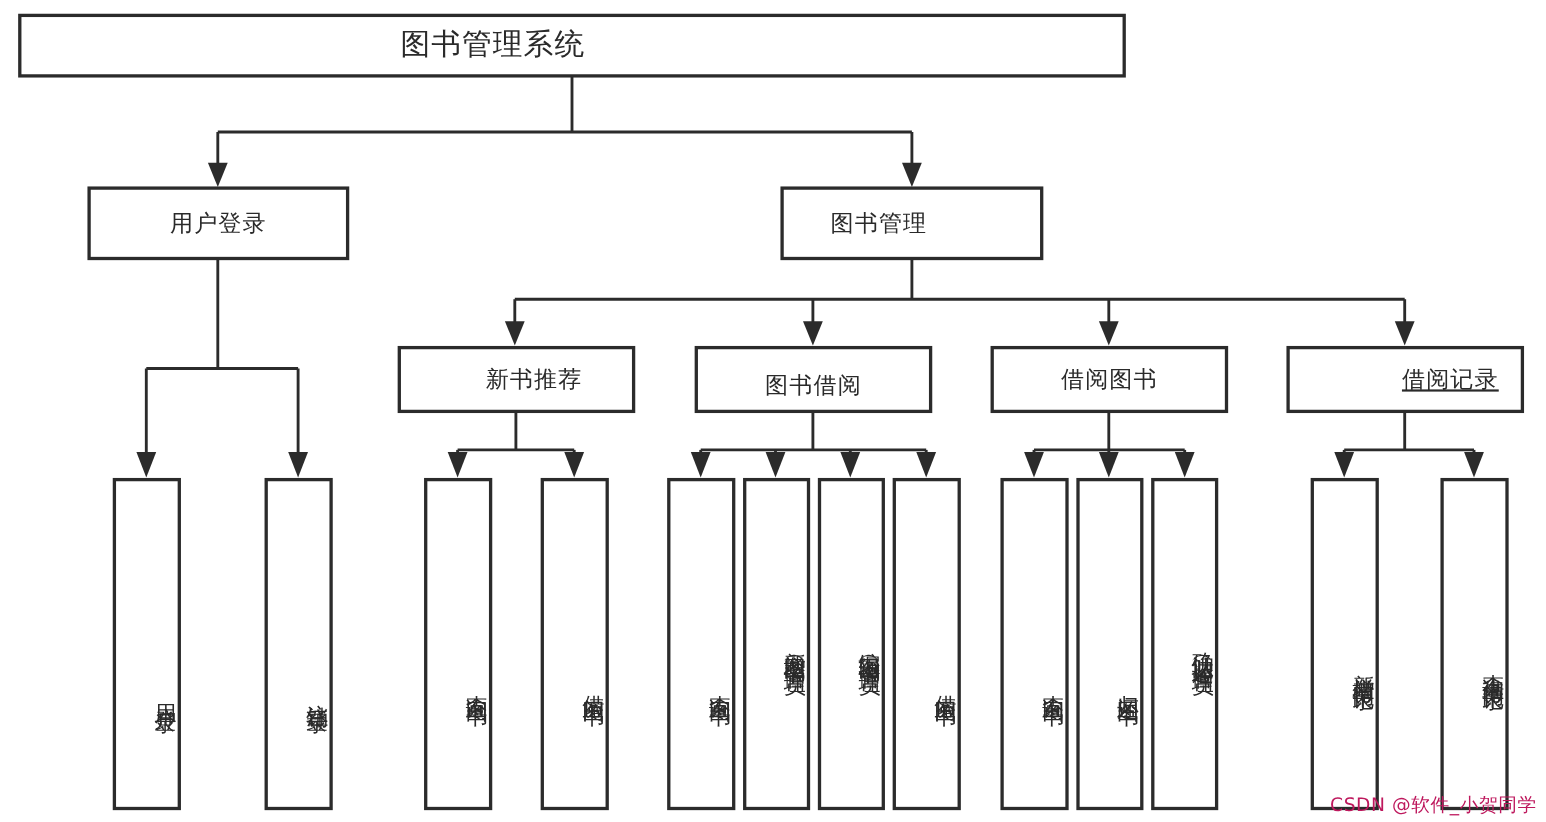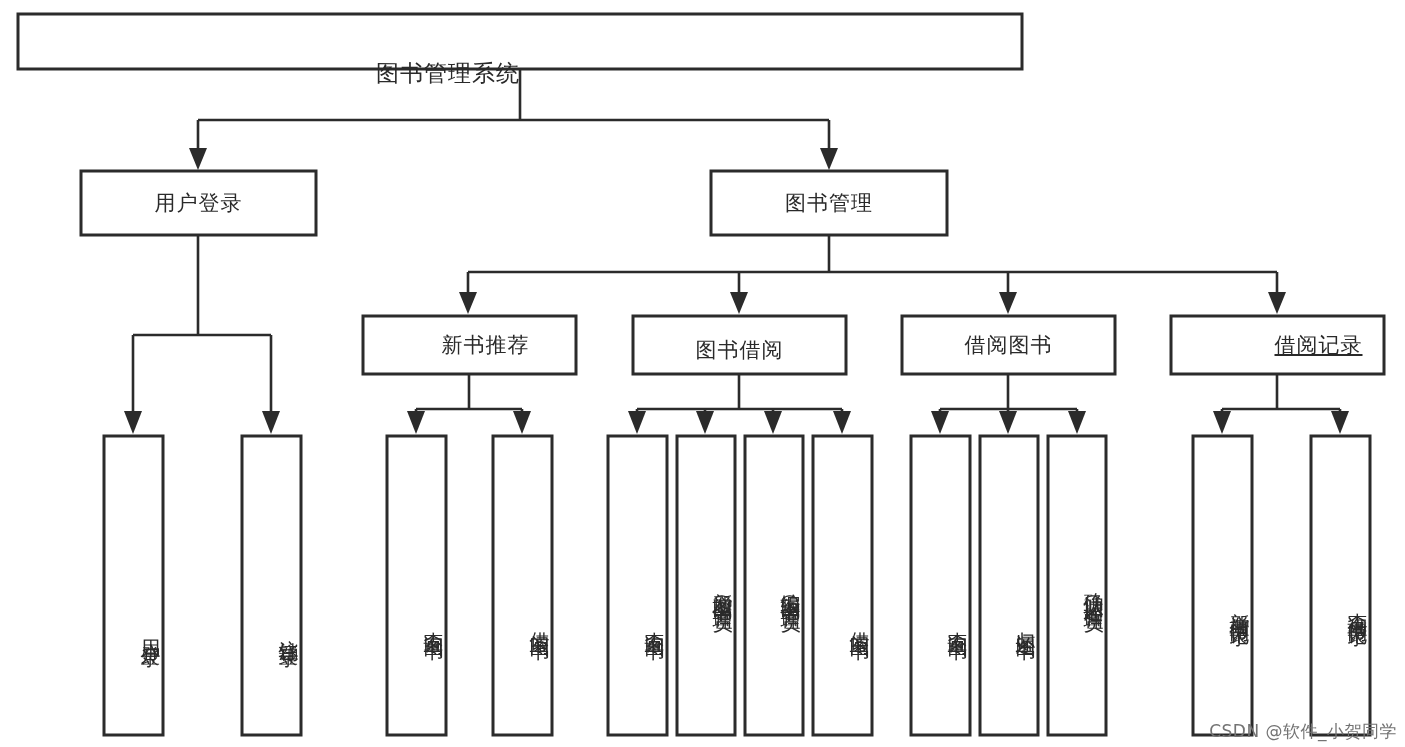--- a/index.html
+++ b/index.html
@@ -62,21 +62,21 @@
     letter-spacing: 3px;
     font-size: 20px;
     padding-top: 6px;
     box-sizing: border-box;
   }
   .watermark {
     position: absolute;
     right: 8px;
     bottom: 4px;
     font-size: 17px;
-    color: #737373;
+    color: #be185d;
     letter-spacing: 0.5px;
     user-select: none;
     margin-top: 14px;
   }
 </style>
 </head>
 <body>
 
 <div id="diagram-root">
 
@@ -177,24 +177,24 @@
     <rect class="node-rect" x="813" y="436" width="59" height="299"></rect>
 
     <rect class="node-rect" x="911" y="436" width="59" height="299"></rect>
     <rect class="node-rect" x="980" y="436" width="58" height="299"></rect>
     <rect class="node-rect" x="1048" y="436" width="58" height="299"></rect>
 
     <rect class="node-rect" x="1193" y="436" width="59" height="299"></rect>
     <rect class="node-rect" x="1311" y="436" width="59" height="299"></rect>
   </svg>
 
-  <div class="node-label" style="left:18px; top:14px; width:860px; height:55px; font-size:23px;margin-top:32px;">图书管理系统</div>
+  <div class="node-label" style="left:18px; top:14px; width:860px; height:55px; font-size:27px;">图书管理系统</div>
 
   <div class="node-label" style="left:81px; top:171px; width:235px; height:64px;">用户登录</div>
-  <div class="node-label" style="left:711px; top:171px; width:236px; height:64px;">图书管理</div>
+  <div class="node-label" style="left:681px; top:171px; width:236px; height:64px;">图书管理</div>
 
   <div class="node-label" style="left:363px; top:316px; width:245px; height:58px;">新书推荐</div>
   <div class="node-label" style="left:633px; top:316px; width:213px; height:68px;">图书借阅</div>
   <div class="node-label" style="left:902px; top:316px; width:213px; height:58px;">借阅图书</div>
   <div class="node-label" style="left:1212px; top:316px; width:213px; height:58px;text-decoration:underline;">借阅记录</div>
 
   <div class="node-label vertical" style="left:104px; top:436px; width:59px; height:299px; padding-top:88px;">用户登录</div>
   <div class="node-label vertical" style="left:242px; top:436px; width:59px; height:299px; padding-top:88px;">注销登录</div>
 
   <div class="node-label vertical" style="left:387px; top:436px; width:59px; height:299px; padding-top:72px;">查询图书</div>

